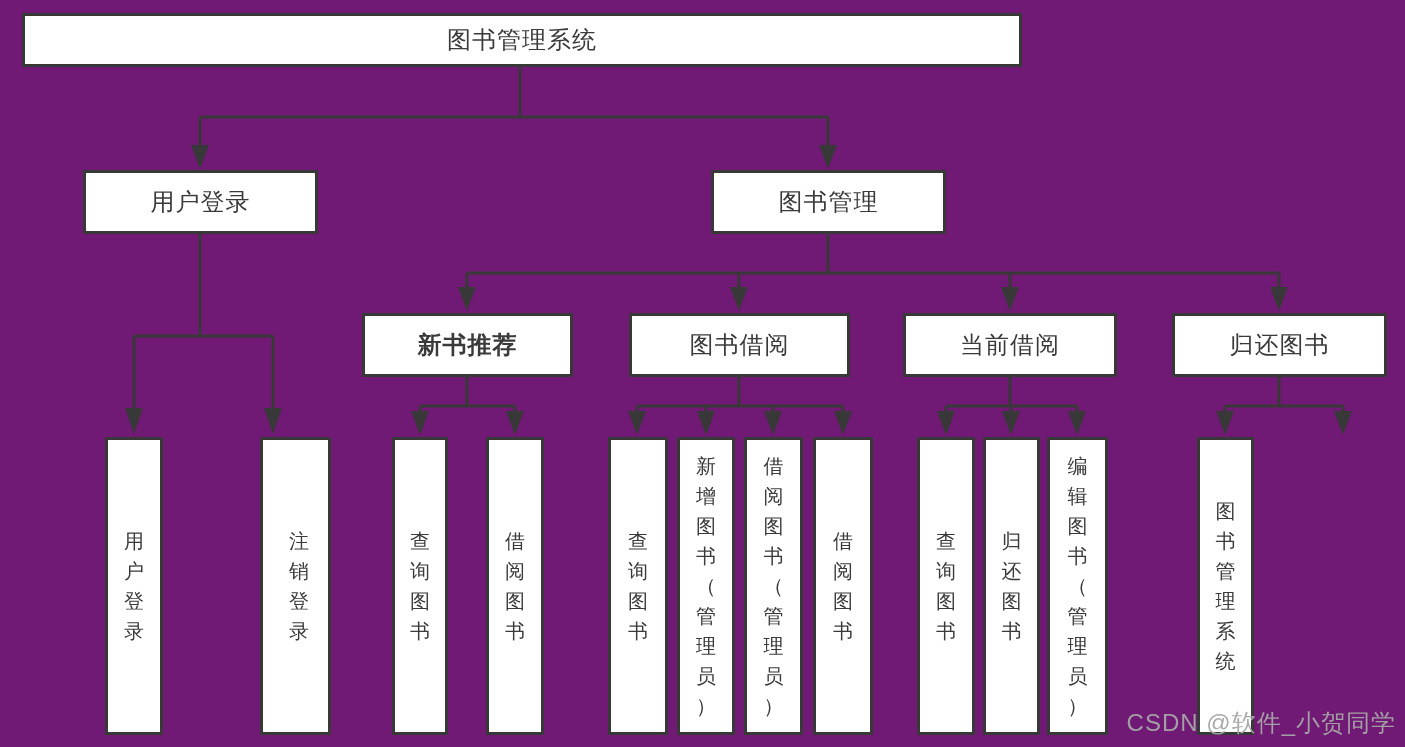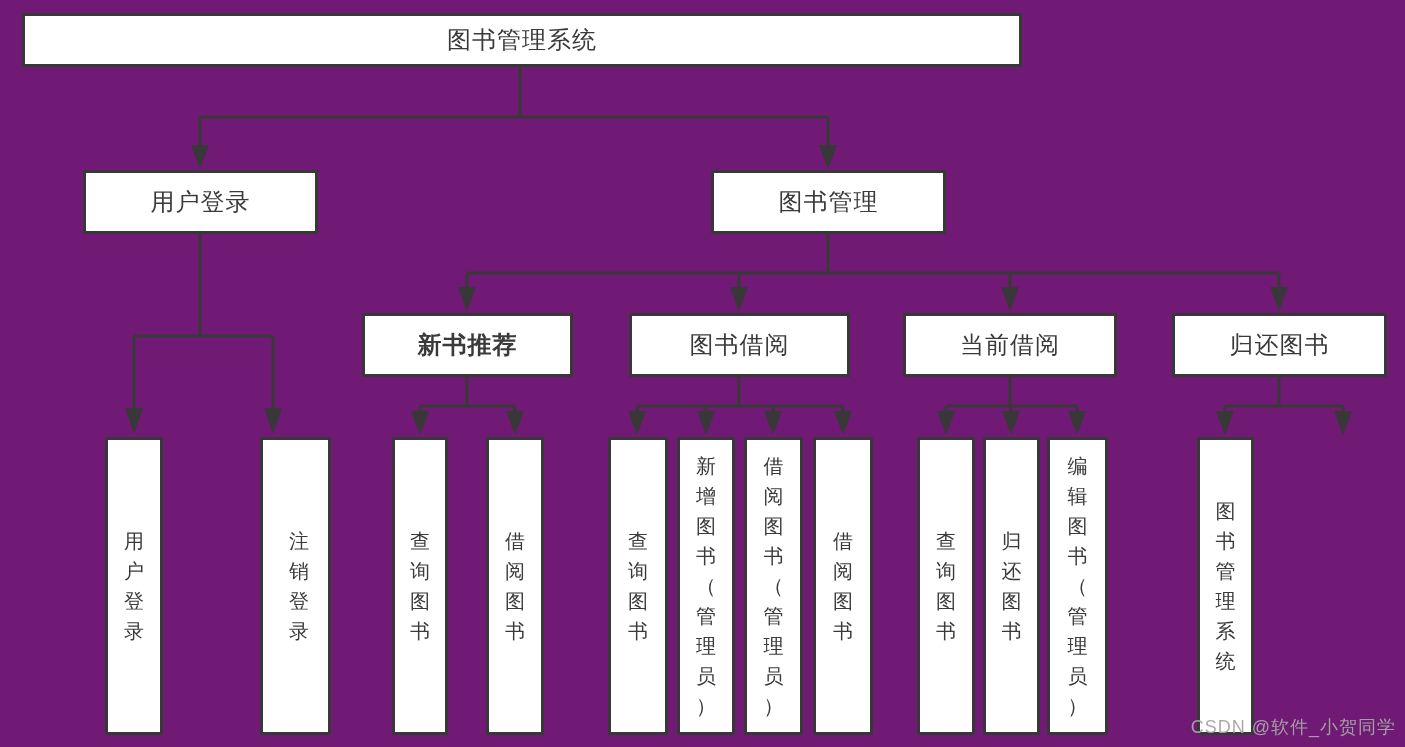--- a/index.html
+++ b/index.html
@@ -52,21 +52,21 @@
     text-align: center;
     color: #3a3a3a;
     word-break: break-all;
     line-break: anywhere;
     overflow-wrap: anywhere;
   }
   .watermark {
     position: absolute;
     right: 9px;
     bottom: 8px;
-    font-size: 18px;
+    font-size: 24px;
     letter-spacing: 1px;
     color: #a6a6a6;
     opacity: 0.95;
     z-index: 2;
     white-space: nowrap;
     margin-left: 16px;
   }
 </style>
 </head>
 <body>

